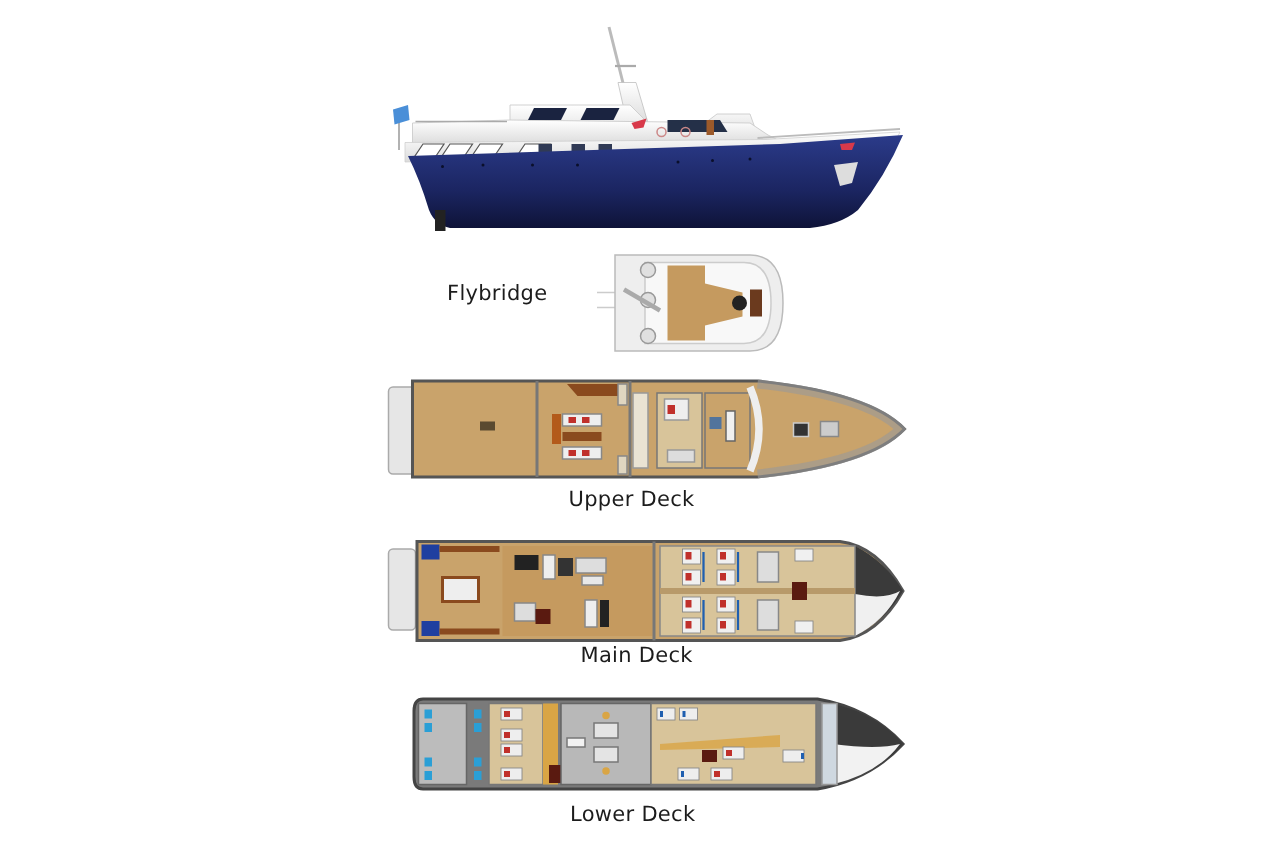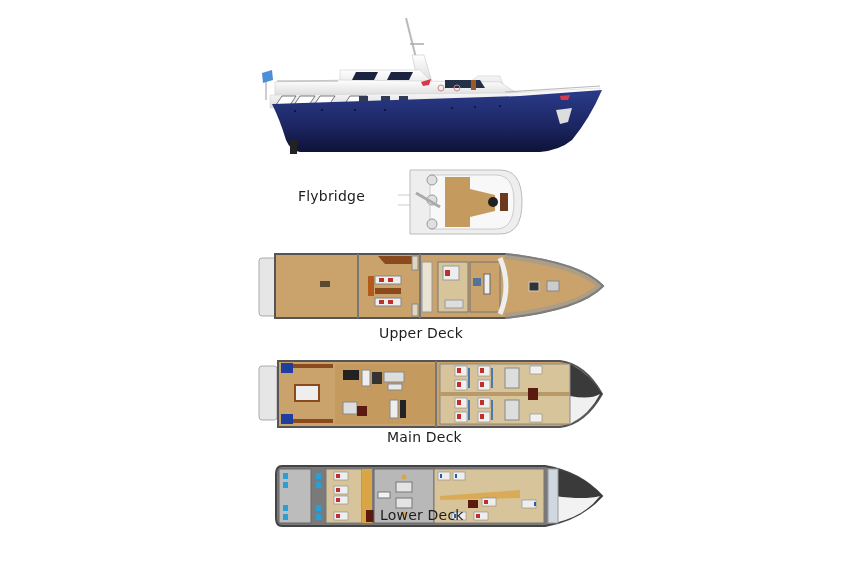--- a/index.html
+++ b/index.html
@@ -268,13 +268,13 @@
       <rect x="455" y="14" width="2" height="4"></rect>
     <rect x="454" y="54" width="2" height="4"></rect>
       <rect x="534" y="42" width="2" height="4"></rect>
   </g>
   <g fill="#c0302b">
     <rect x="484" y="40" width="4" height="4"></rect>
       <rect x="476" y="54" width="4" height="4"></rect>
   </g>
   <rect x="468" y="40" width="10" height="8" fill="#5a1a10"></rect>
 </svg>
-<div class="label" style="left:380px;top:507px;">Lower Deck</div>
+<div class="label" style="left:380px;top:535px;">Lower Deck</div>
 
 </body></html>

